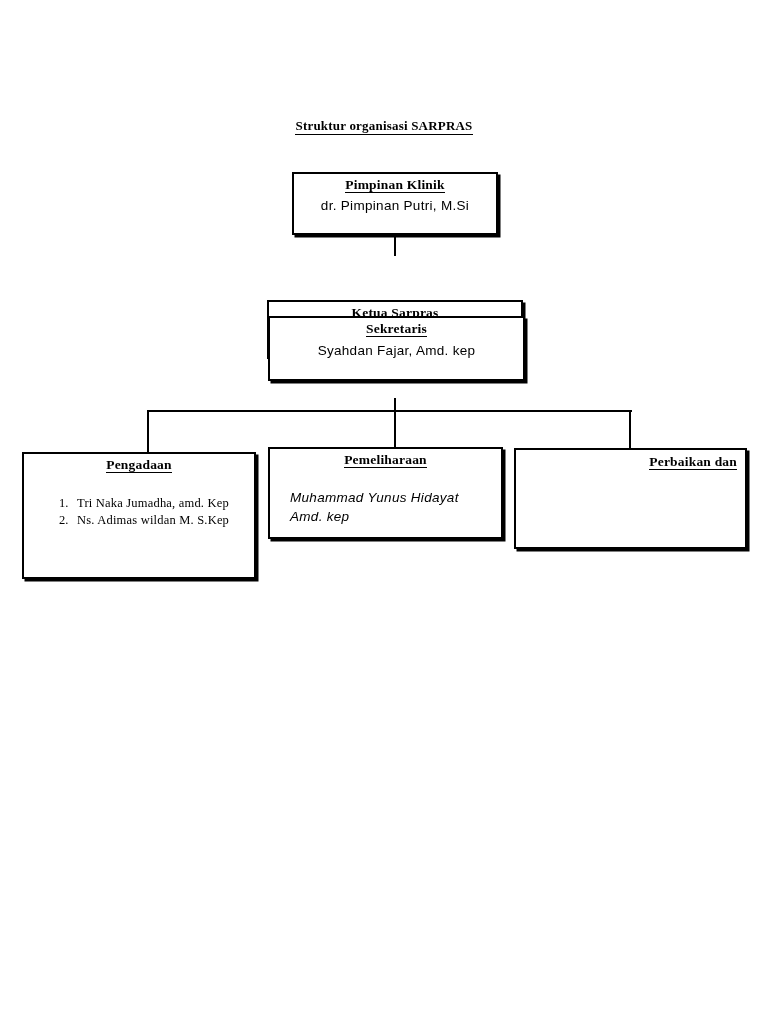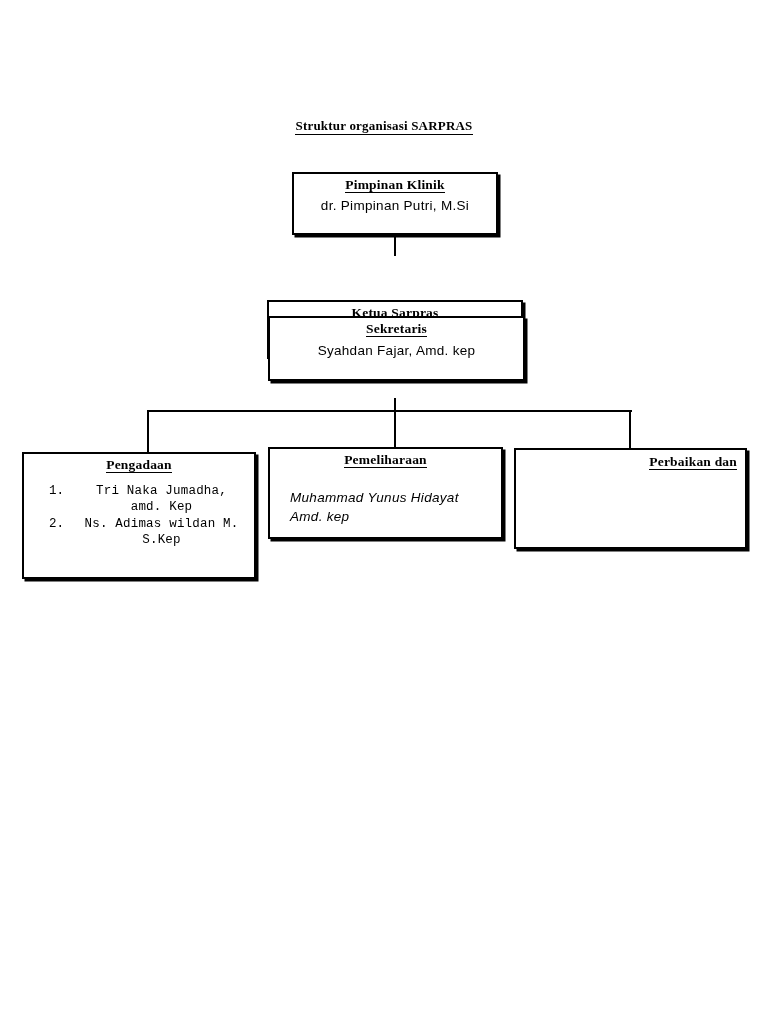--- a/index.html
+++ b/index.html
@@ -87,27 +87,26 @@
   #node-pimpinan .person   { margin-top: 3px; }
   #node-ketua .person      { margin-top: 1px; }
   #node-sekretaris .person { margin-top: 4px; }
 
   #node-pemeliharaan .person { margin-top: 20px; padding-left: 12px; font-style: italic; }
   #node-perbaikan .person    { margin-top: 14px; padding-left: 8px; text-align: left; }
   #node-perbaikan .title     { line-height: 19px; text-align: right; }
 
   
   .node ol {
-    margin: 10px 0 0 0;
+    margin: 22px 0 0 0;
     padding-left: 40px;
-    font-family: Liberation Mono, monospace;
+    font-family: Liberation Serif, serif;
     font-size: 12.5px;
     line-height: 16px;
     letter-spacing: 0.2px;
-    text-align: center;
   }
   .node ol li {
     margin-bottom: 1px;
     padding-left: 5px;
   }
 
   
   .conn {
     position: absolute;
     background: #000000;

